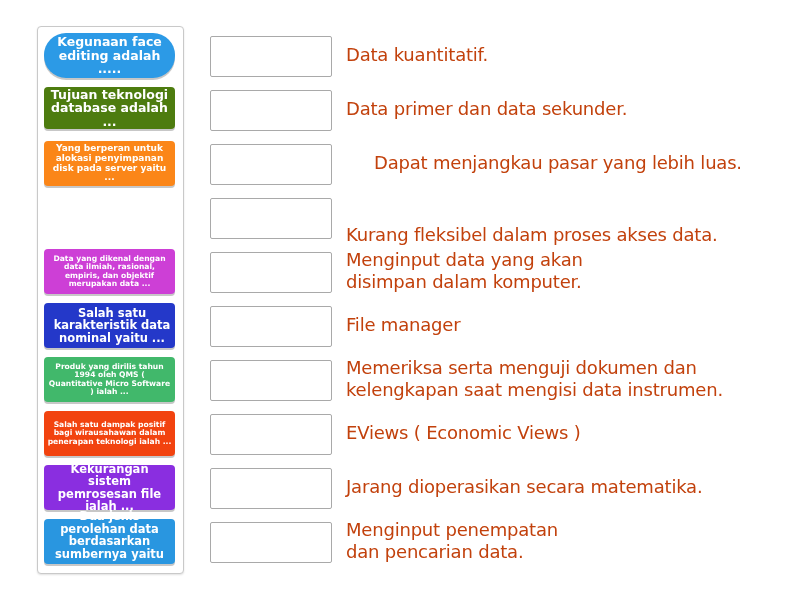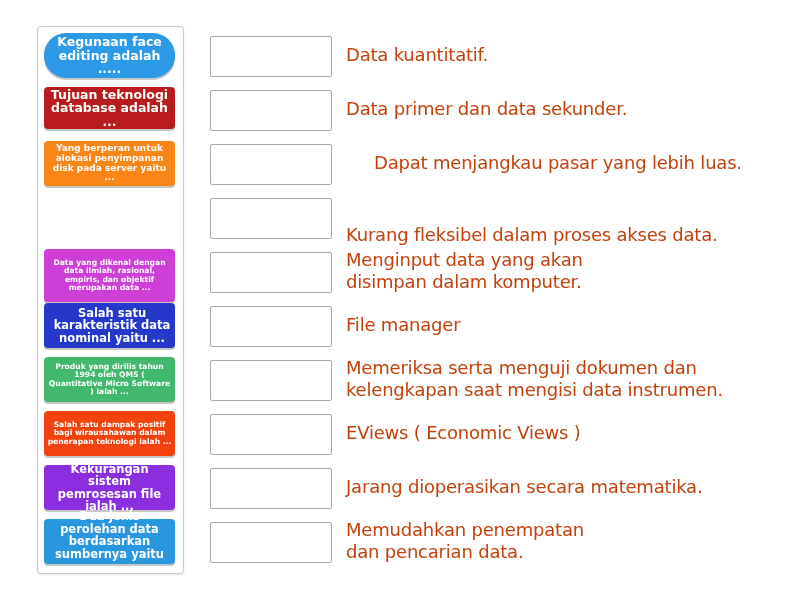--- a/index.html
+++ b/index.html
@@ -34,27 +34,27 @@
     font-family: "DejaVu Sans", "Liberation Sans", sans-serif; letter-spacing: -0.2px;
   }
 </style>
 </head>
 <body>
 
 <div class="panel">
   <div class="card fs-l" style="top: 6px; height: 45px; background: rgb(44, 154, 230); border-radius: 22px;">
       <span>Kegunaan face editing adalah .....</span>
     </div>
-  <div class="card fs-l" style="top: 60px; height: 42px; background: #b91c1c;">
+  <div class="card fs-l" style="top: 60px; height: 42px; background: #4d7c0f;">
       <span>Tujuan teknologi database adalah ...</span>
     </div>
   <div class="card fs-s" style="top: 114px; height: 45px; background: rgb(251, 134, 24);">
       <span>Yang berperan untuk alokasi penyimpanan disk pada server yaitu ...</span>
     </div>
-  <div class="card fs-xs" style="top: 222px; height: 53px; background: rgb(205, 63, 214);">
+  <div class="card fs-xs" style="top: 222px; height: 45px; background: rgb(205, 63, 214);">
       <span>Data yang dikenal dengan data ilmiah, rasional, empiris, dan objektif merupakan data ...</span>
     </div>
   <div class="card fs-m" style="top: 276px; height: 45px; background: rgb(36, 56, 201); padding-left: 8px;">
       <span>Salah satu karakteristik data nominal yaitu ...</span>
     </div>
   <div class="card fs-xs" style="top: 330px; height: 45px; background: rgb(65, 184, 107);">
       <span>Produk yang dirilis tahun 1994 oleh QMS ( Quantitative Micro Software ) ialah ...</span>
     </div>
   <div class="card fs-xs" style="top: 384px; height: 45px; background: rgb(242, 67, 15);">
       <span>Salah satu dampak positif bagi wirausahawan dalam penerapan teknologi ialah ...</span>
@@ -82,14 +82,14 @@
 <div class="answer" style="top:98px;">Data primer dan data sekunder.</div>
 <div class="answer" style="top:152px;margin-left:28px;">Dapat menjangkau pasar yang lebih luas.</div>
 <div class="answer" style="top:224px;">Kurang fleksibel dalam proses akses data.</div>
 <div class="answer" style="top:249px;">Menginput data yang akan
 disimpan dalam komputer.</div>
 <div class="answer" style="top:314px;">File manager</div>
 <div class="answer" style="top:357px;">Memeriksa serta menguji dokumen dan
 kelengkapan saat mengisi data instrumen.</div>
 <div class="answer" style="top:422px;">EViews ( Economic Views )</div>
 <div class="answer" style="top:476px;"> Jarang dioperasikan secara matematika.</div>
-<div class="answer" style="top:519px;">Memudahkan penempatan
+<div class="answer" style="top:519px;">Menginput penempatan
 dan pencarian data.</div>
 
 </body></html>

